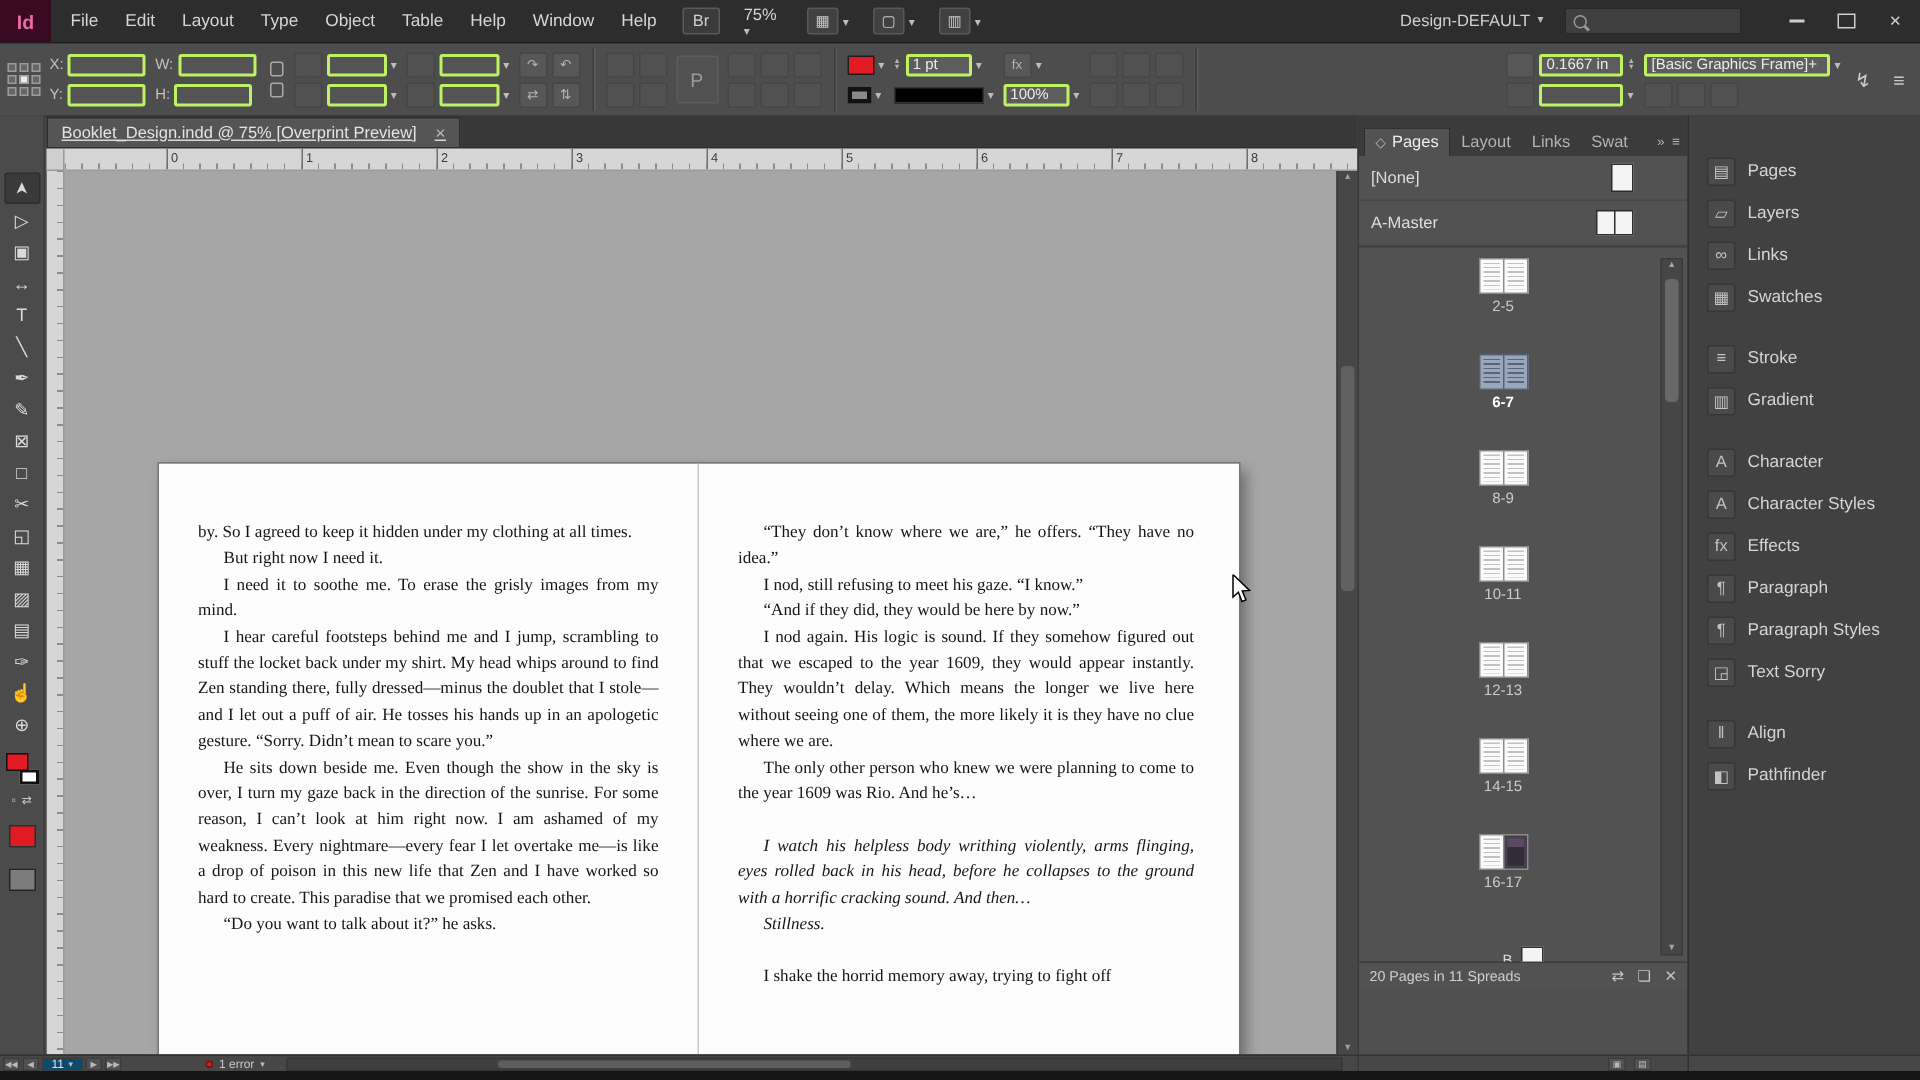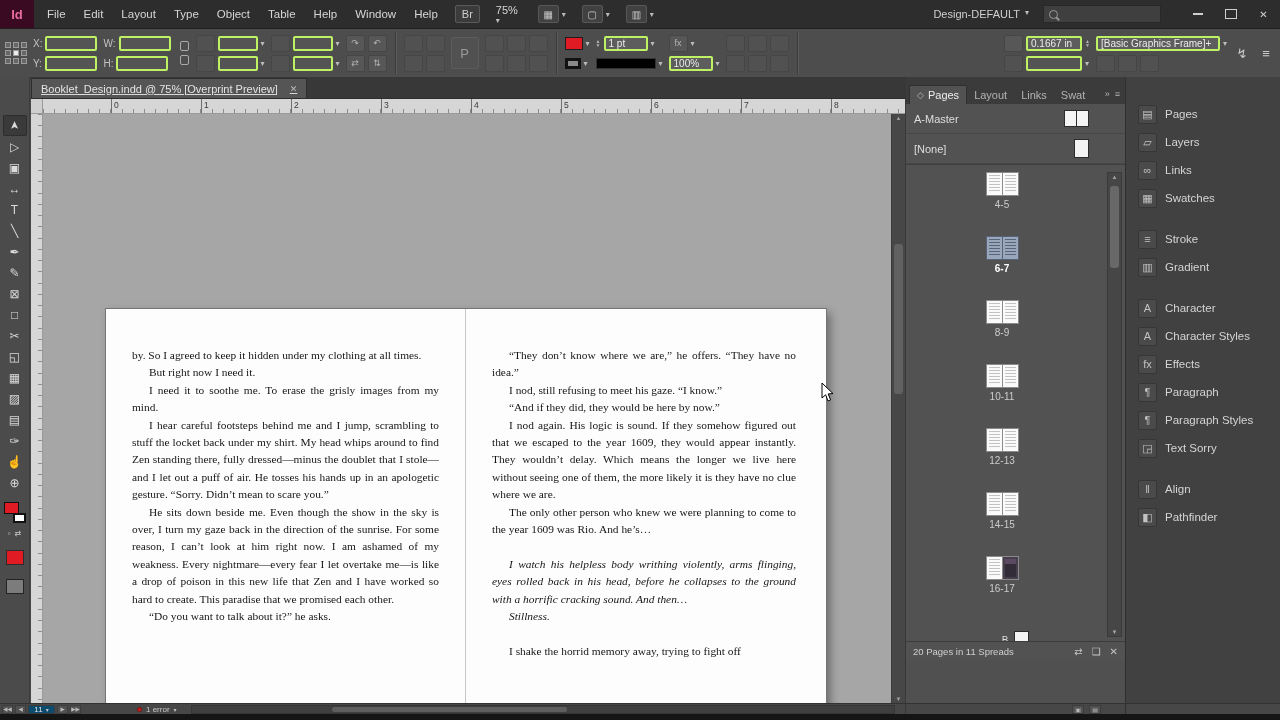--- a/index.html
+++ b/index.html
@@ -533,44 +533,44 @@
           <span>Pages</span>
         </span>
         <span class="ptab">Layout</span>
         <span class="ptab">Links</span>
         <span class="ptab">Swat</span>
         <span class="ptabsp"></span>
         <span class="picn">»</span>
         <span class="picn">≡</span>
       </div>
       <div class="mrow">
+        <span>[None]</span>
+        <span class="mico">
+            <span class="pg1" style="display:block"></span>
+          </span>
+      </div>
+      <div class="mrow">
         <span>A-Master</span>
         <span class="mico pg2">
             <i></i>
             <i></i>
           </span>
       </div>
-      <div class="mrow">
-        <span>[None]</span>
-        <span class="mico">
-            <span class="pg1" style="display:block"></span>
-          </span>
-      </div>
       <div class="mdiv"></div>
       <div class="slist">
         <div class="srow">
           <span class="sthumb">
               <span class="spg">
                 <i></i>
               </span>
               <span class="spg">
                 <i></i>
               </span>
             </span>
-          <span class="slabel">4-5</span>
+          <span class="slabel">2-5</span>
         </div>
         <div class="srow sel">
           <span class="sthumb">
               <span class="spg">
                 <i></i>
               </span>
               <span class="spg">
                 <i></i>
               </span>
             </span>

